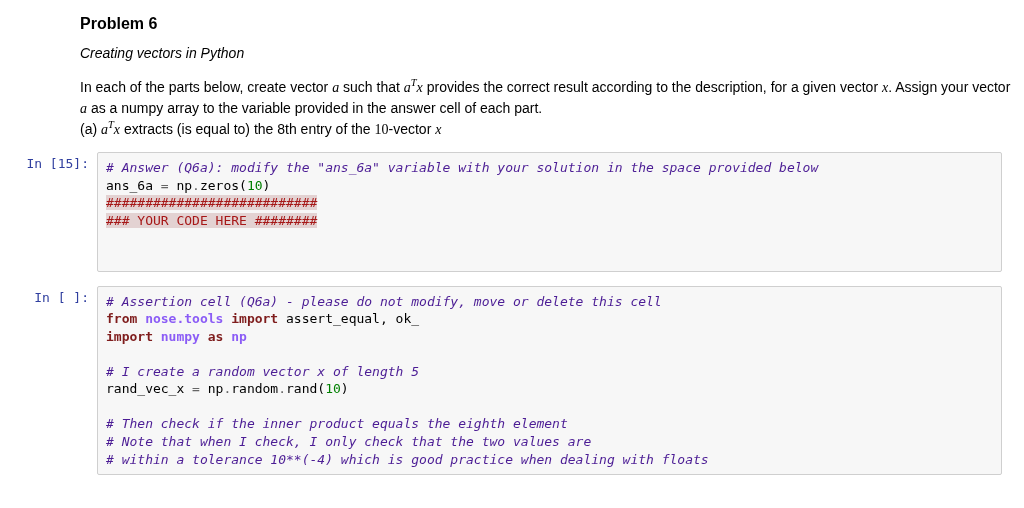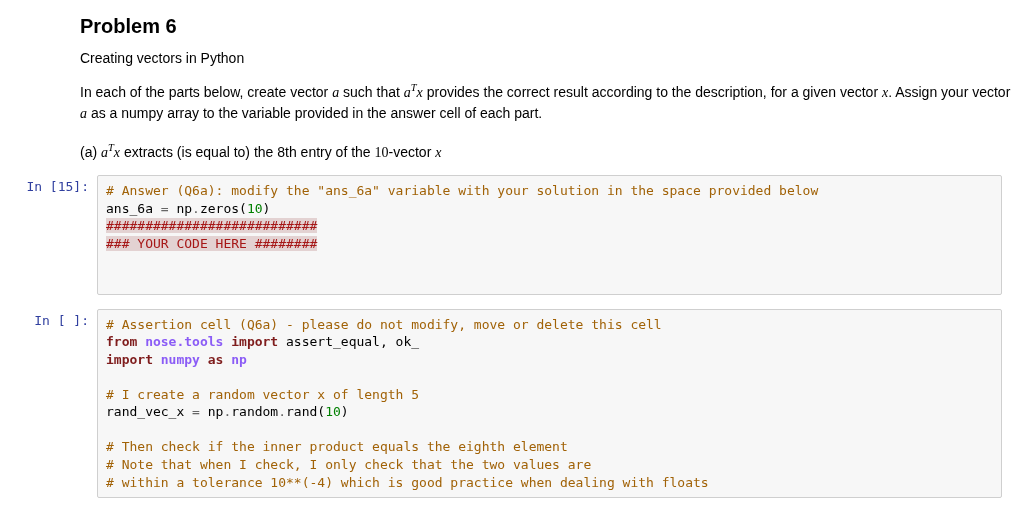--- a/index.html
+++ b/index.html
@@ -8,29 +8,29 @@
     font-size: 14px;
     color: #000;
     background: #fff;
     width: 1024px;
   }
   .text-cell {
     padding: 5px 5px 5px 80px;
   }
   h2 {
     font-weight: bold;
-    font-size: 20px;
+    font-size: 16px;
     margin: 10px 0 12px 0;
   }
   .subtitle {
+    font-style: italic;
     margin-bottom: 14px;
   }
   .desc {
     line-height: 1.5;
-    margin-bottom: 18px;
   }
   .part {
     margin-bottom: 0;
   }
   .mvar { font-style: italic; font-family: "Times New Roman", serif; }
   .mnum { font-family: "Times New Roman", serif; }
   .sup { font-style: italic; font-family: "Times New Roman", serif; font-size: 0.75em; vertical-align: super; }
   .code-cell {
     display: flex;
     align-items: stretch;
@@ -51,21 +51,21 @@
     border: 1px solid #cfcfcf;
     border-radius: 2px;
     background: #f7f7f7;
     padding: 6px 8px;
     font-family: "DejaVu Sans Mono", Menlo, Consolas, monospace;
     font-size: 13px;
     line-height: 1.35;
     white-space: pre;
     overflow: hidden;
   }
-  .c  { color: #a16207; }
+  .c  { color: #4c1d95; font-style: italic; }
   .k  { color: #7f1d1d; font-weight: bold; }
   .nn { color: #8b5cf6; font-weight: bold; }
   .o  { color: #666666; }
   .mi { color: #008000; }
   .err{ color: #a61717; background: #e3d2d2; }
 </style>
 </head>
 <body>
 
 <div class="text-cell">

